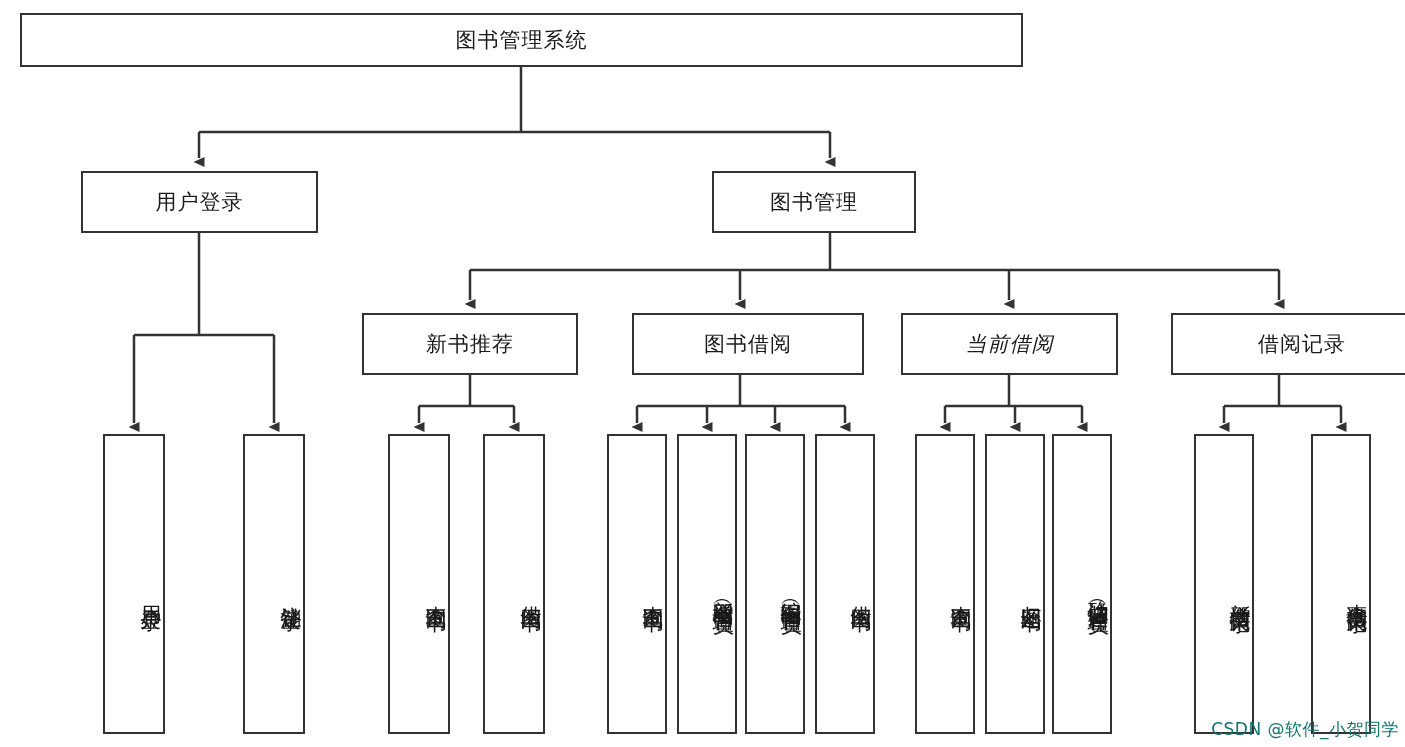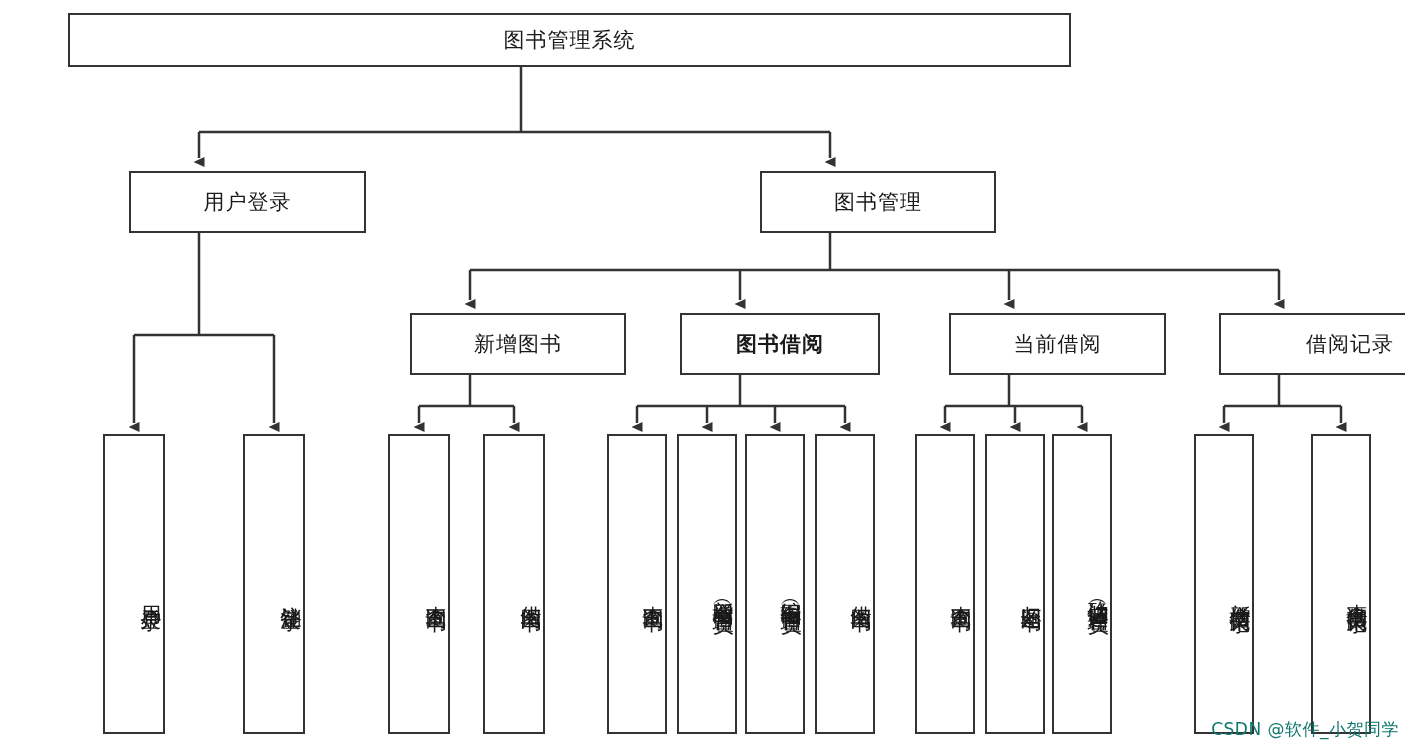--- a/index.html
+++ b/index.html
@@ -8,21 +8,21 @@
     width:1405px;height:747px;overflow:hidden;
   }
   #stage{position:relative;width:1405px;height:747px;background:#fff;}
   #wires{position:absolute;left:0;top:0;width:1405px;height:747px;}
   .node{
     position:absolute;box-sizing:border-box;
     border:2.5px solid #333333;background:#ffffff;
     display:flex;align-items:center;justify-content:center;
     color:#1a1a1a;
   }
-  .node.h{font-size:21px;letter-spacing:1px;margin-left:48px;}
+  .node.h{font-size:21px;letter-spacing:1px;}
   .node.v{
     writing-mode:vertical-rl;text-orientation:upright;
     font-size:21px;line-height:1.18;letter-spacing:2px;
     padding-top:18px;align-items:flex-start;justify-content:center;
   }
   #watermark{
     position:absolute;right:6px;bottom:6px;
     font-size:17px;color:#0f766e;letter-spacing:.5px;
     white-space:nowrap;pointer-events:none;
   }
@@ -78,25 +78,25 @@
       <path d="M1279,375 L1279,406"></path>
       <path d="M1224,406 L1341,406"></path>
       <path d="M1224,406 L1224,423" marker-end="url(#arrow)"></path>
       <path d="M1341,406 L1341,423" marker-end="url(#arrow)"></path>
     </g>
   </svg>
 
   <div class="node h" style="left:20px;top:13px;width:1003px;height:54px;">图书管理系统</div>
 
   <div class="node h" style="left:81px;top:171px;width:237px;height:62px;">用户登录</div>
-  <div class="node h" style="left:712px;top:171px;width:236px;height:62px;">图书管理</div>
+  <div class="node h" style="left:712px;top:171px;width:204px;height:62px;">图书管理</div>
 
-  <div class="node h" style="left:362px;top:313px;width:216px;height:62px;">新增图书</div>
-  <div class="node h" style="left:632px;top:313px;width:200px;height:62px;font-weight:bold;">图书借阅</div>
-  <div class="node h" style="left:901px;top:313px;width:217px;height:62px;">当前借阅</div>
+  <div class="node h" style="left:362px;top:313px;width:216px;height:62px;">新书推荐</div>
+  <div class="node h" style="left:632px;top:313px;width:232px;height:62px;">图书借阅</div>
+  <div class="node h" style="left:901px;top:313px;width:217px;height:62px;font-style:italic;">当前借阅</div>
   <div class="node h" style="left:1171px;top:313px;width:262px;height:62px;">借阅记录</div>
 
   <div class="node v" style="left:103px;top:434px;width:62px;height:300px;">用户登录</div>
   <div class="node v" style="left:243px;top:434px;width:62px;height:300px;">注销登录</div>
 
   <div class="node v" style="left:388px;top:434px;width:62px;height:300px;">查询图书</div>
   <div class="node v" style="left:483px;top:434px;width:62px;height:300px;">借阅图书</div>
 
   <div class="node v" style="left:607px;top:434px;width:60px;height:300px;">查询图书</div>
   <div class="node v" style="left:677px;top:434px;width:60px;height:300px;">新增图书（管理员）</div>

